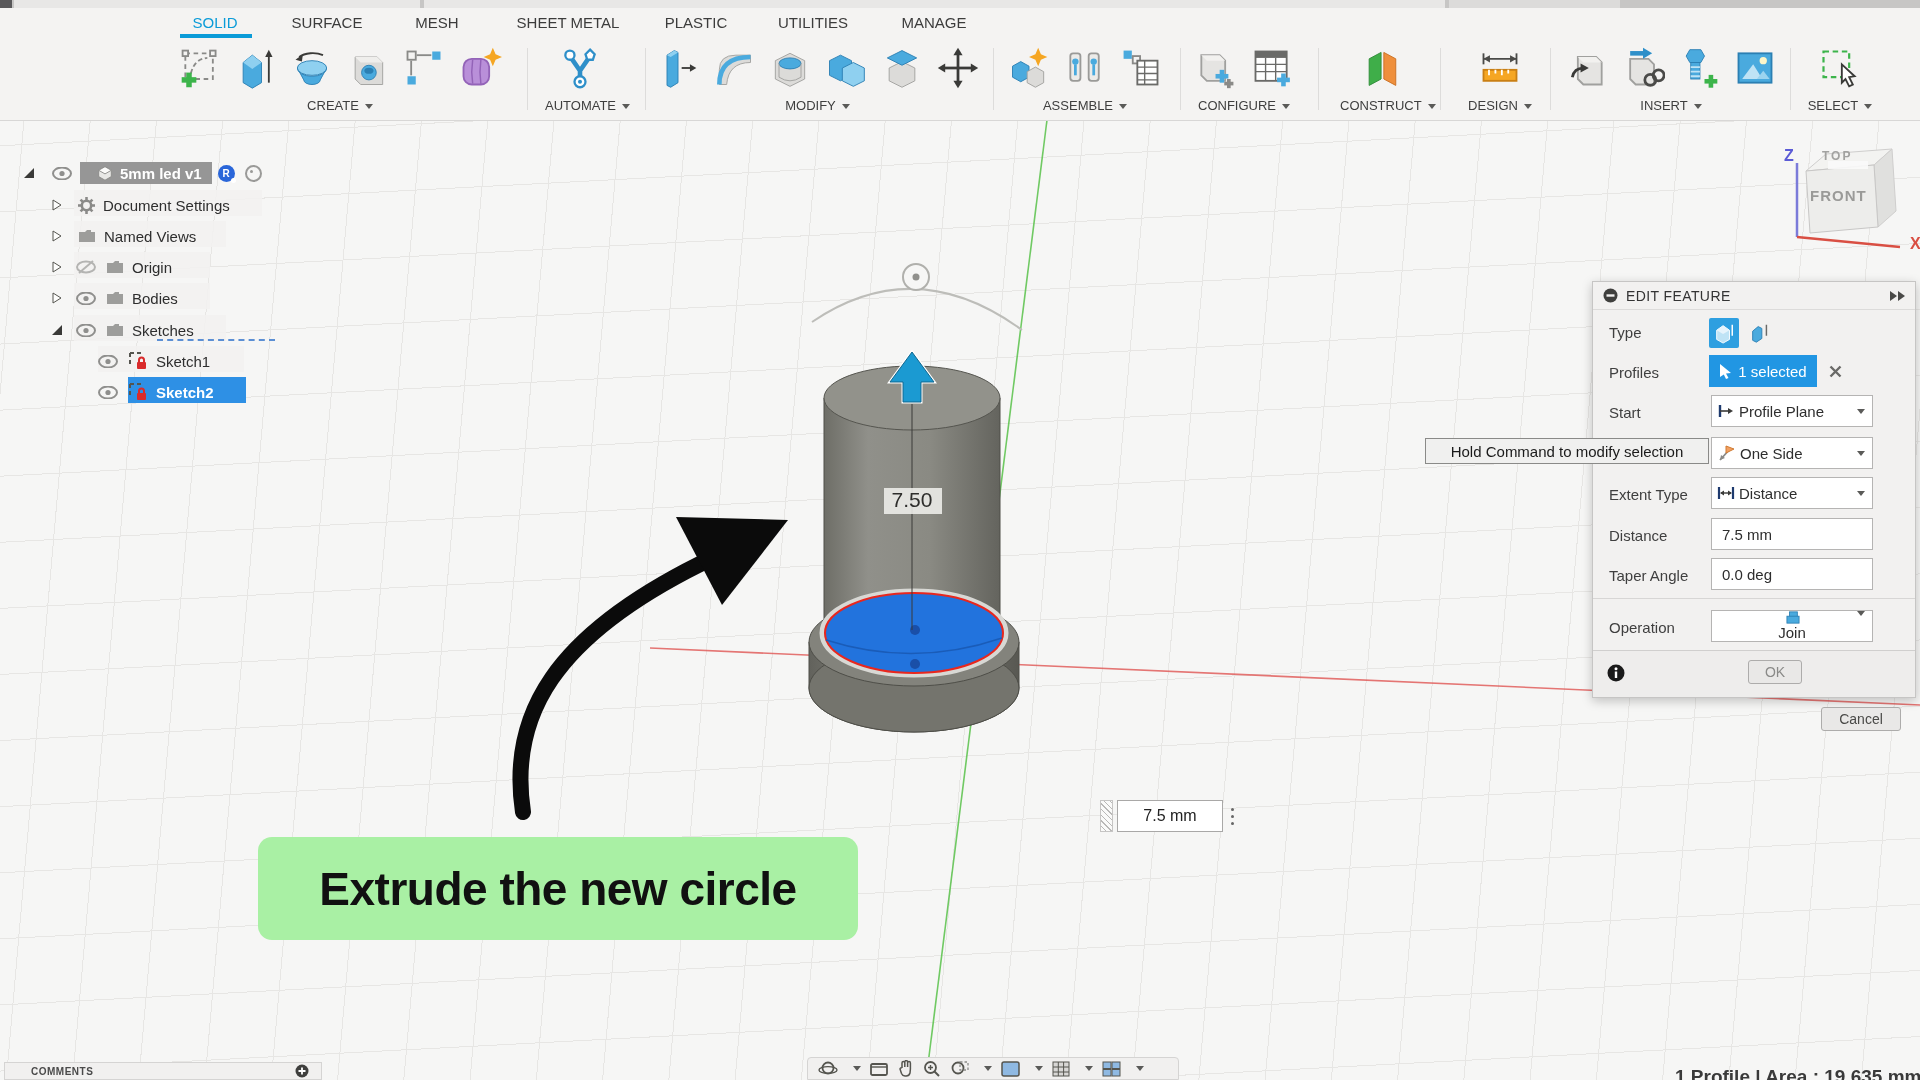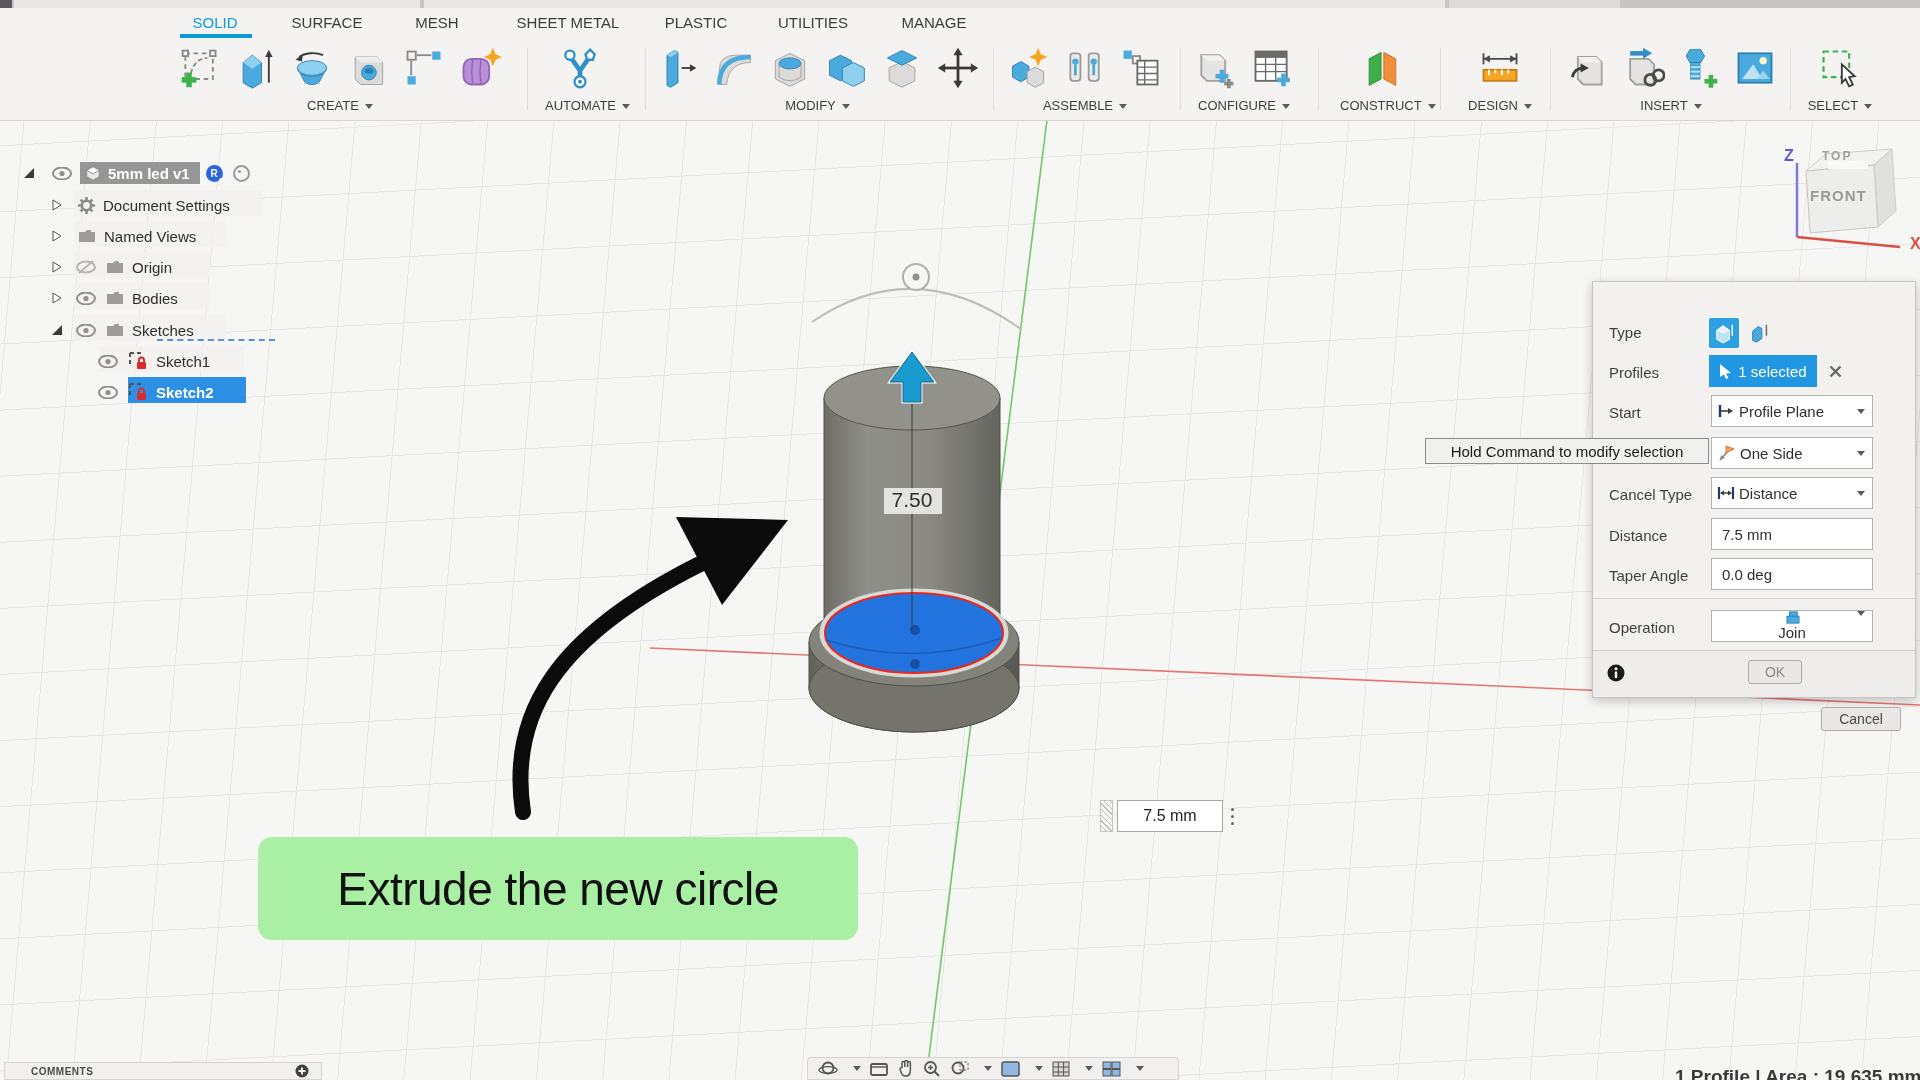--- a/index.html
+++ b/index.html
@@ -23,21 +23,21 @@
   .gicons svg{display:block;}
   .glabel{text-align:center;font-size:13px;color:#3e3e3e;margin-top:2px;white-space:nowrap;}
   .sep{top:40px;width:1px;height:62px;background:#dddcdb;}
   
   .bheader{left:8px;top:123px;width:387px;height:26px;background:#f2f1f0;border:1px solid #d4d3d2;
     box-sizing:border-box;display:flex;align-items:center;z-index:20;}
   .btitle{font-size:13px;color:#3a3a3a;letter-spacing:1px;margin-left:8px;}
   .trow{height:26px;display:flex;align-items:center;z-index:20;}
   .rowbg{position:absolute;top:-2px;height:26px;background:rgba(242,241,240,.92);z-index:-1;}
   .tlabel{font-size:15px;color:#2e2e2e;margin-left:8px;white-space:nowrap;}
-  .rootlabel{background:#969696;color:#fff;height:22px;display:flex;align-items:center;padding:0 10px 0 4px;}
+  .rootlabel{background:#969696;color:#fff;height:22px;display:flex;align-items:center;padding:0 10px 0 16px;}
   .rootlabel span{font-size:15px;font-weight:bold;margin-left:6px;}
   .rbadge{width:17px;height:17px;border-radius:50%;background:#2a66d9;color:#fff;font-size:10px;font-weight:bold;
     display:flex;align-items:center;justify-content:center;margin-left:6px;position:relative;}
   .rbadge i{position:absolute;right:-1px;bottom:-1px;width:5px;height:5px;border-radius:50%;background:#fff;}
   .ring{width:13px;height:13px;border-radius:50%;border:2px solid #9a9a98;margin-left:10px;position:relative;}
   .ring i{position:absolute;left:3px;top:3px;width:3px;height:3px;border-radius:50%;background:#9a9a98;}
   .sel{background:#2e90e5;color:#fff;}
   .dashu{position:absolute;left:105px;top:22px;width:118px;border-bottom:2px dashed #5b8fd4;}
   
   .dialog{left:1592px;top:281px;width:324px;height:417px;background:rgba(242,241,240,.97);
@@ -63,21 +63,21 @@
     display:flex;align-items:center;justify-content:center;font-size:15px;color:#1a1a1a;z-index:50;box-sizing:border-box;white-space:nowrap;}
   
   .dimwrap{left:1100px;top:800px;z-index:25;display:flex;align-items:center;}
   .dimgrip{width:11px;height:30px;background:repeating-linear-gradient(45deg,#fafaf9 0 3px,#b9b8b7 3px 4px);border:1px solid #c6c5c4;}
   .diminput{width:100px;height:28px;border:1px solid #a9a8a7;background:#fff;text-align:center;font-size:16px;
     color:#222;font-family:inherit;margin-left:4px;}
   .dimdots{margin-left:8px;display:flex;flex-direction:column;gap:4px;}
   .dimdots i{width:3px;height:3px;border-radius:50%;background:#666;}
   
   .callout{left:258px;top:837px;width:600px;height:103px;border-radius:14px;display:flex;align-items:center;
-    justify-content:center;font-size:46px;font-weight:normal;color:#111;z-index:15;letter-spacing:-.5px;}
+    justify-content:center;font-size:46px;font-weight:bold;color:#111;z-index:15;letter-spacing:-.5px;}
   
   .vc{left:1770px;top:125px;width:160px;height:150px;z-index:10;}
   .vc .zl{position:absolute;left:14px;top:22px;color:#5b5bd6;font-weight:bold;font-size:16px;}
   .vc .xl{position:absolute;left:140px;top:110px;color:#d94f43;font-weight:bold;font-size:16px;}
   .vc .topt{position:absolute;left:52px;top:24px;font-size:12px;font-weight:bold;color:#a2a2a0;letter-spacing:2px;}
   .vc .frontt{position:absolute;left:40px;top:62px;font-size:15px;font-weight:bold;color:#9a9a98;letter-spacing:1px;}
   
   .comments{left:4px;top:1062px;width:318px;height:18px;background:#f1f0ef;border:1px solid #d5d4d3;
     display:flex;align-items:center;z-index:30;box-sizing:border-box;}
   .comments span{font-size:10px;color:#4a4a4a;letter-spacing:.5px;margin-left:26px;font-weight:bold;}
@@ -546,20 +546,31 @@
       </svg>
     <svg width="20" height="20" viewBox="0 0 20 20" style="margin-left:10px;">
         <path d="M2 2 L2 16 M2 2 L16 2" stroke="#55554f" stroke-width="2" stroke-dasharray="4 3" fill="none"></path>
         <rect x="9" y="11" width="9" height="7" rx="1" fill="#d92b2b"></rect>
         <path d="M11 11 V9 a2.5 2.5 0 0 1 5 0 V11" fill="none" stroke="#d92b2b" stroke-width="2"></path>
       </svg>
     <span class="tlabel" style="color:#fff;font-weight:bold;">Sketch2</span>
   </div>
 
   <div class="abs dialog">
+    <div class="dhead">
+      <svg width="15" height="15" viewBox="0 0 15 15" style="margin-left:10px;">
+          <circle cx="7.5" cy="7.5" r="7" fill="#3f3f3d"></circle>
+          <rect x="3.5" y="6.3" width="8" height="2.4" fill="#f2f1f0"></rect>
+        </svg>
+      <span class="dtitle">EDIT FEATURE</span>
+      <svg width="16" height="10" viewBox="0 0 16 10" style="margin-left:auto;margin-right:10px;">
+          <polygon points="1,0 8,5 1,10" fill="#4a4a48"></polygon>
+          <polygon points="9,0 16,5 9,10" fill="#4a4a48"></polygon>
+        </svg>
+    </div>
 
     <span class="dlabel" style="top:42px;">Type</span>
     <div class="typebtn on" style="left:116px;top:36px;">
       <svg width="22" height="22" viewBox="0 0 24 24">
           <polygon points="4,9 11,4 18,9 18,19 11,23 4,19" fill="#bfe3f5" stroke="#fff"></polygon>
           <polygon points="4,9 11,4 18,9 11,13" fill="#e7f4fc"></polygon>
           <line x1="21" y1="3" x2="21" y2="15" stroke="#fff" stroke-width="1.6"></line>
         </svg>
     </div>
     <div class="typebtn" style="left:152px;top:36px;">
@@ -594,21 +605,21 @@
     <div class="dsel" style="top:155px;">
       <svg width="17" height="16" viewBox="0 0 17 16" style="margin:0 5px 0 6px;">
           <line x1="2" y1="15" x2="12" y2="4" stroke="#8a8a88" stroke-width="1.8"></line>
           <polygon points="2,15 3,10 7,13" fill="#8a8a88"></polygon>
           <polygon points="8,1 16,4 8,8" fill="#f2a061" stroke="#d07b33"></polygon>
         </svg>
       <span>One Side</span>
       <span class="caret dc"></span>
     </div>
 
-    <span class="dlabel" style="top:204px;">Cancel Type</span>
+    <span class="dlabel" style="top:204px;">Extent Type</span>
     <div class="dsel" style="top:195px;">
       <svg width="18" height="14" viewBox="0 0 18 14" style="margin:0 4px 0 5px;">
           <line x1="2" y1="1" x2="2" y2="13" stroke="#1e3a6e" stroke-width="2.2"></line>
           <line x1="16" y1="1" x2="16" y2="13" stroke="#1e3a6e" stroke-width="2.2"></line>
           <line x1="4" y1="7" x2="14" y2="7" stroke="#3a3a38" stroke-width="1.4"></line>
           <polygon points="3,7 7,4.5 7,9.5" fill="#3a3a38"></polygon>
           <polygon points="15,7 11,4.5 11,9.5" fill="#3a3a38"></polygon>
         </svg>
       <span>Distance</span>
       <span class="caret dc"></span>

